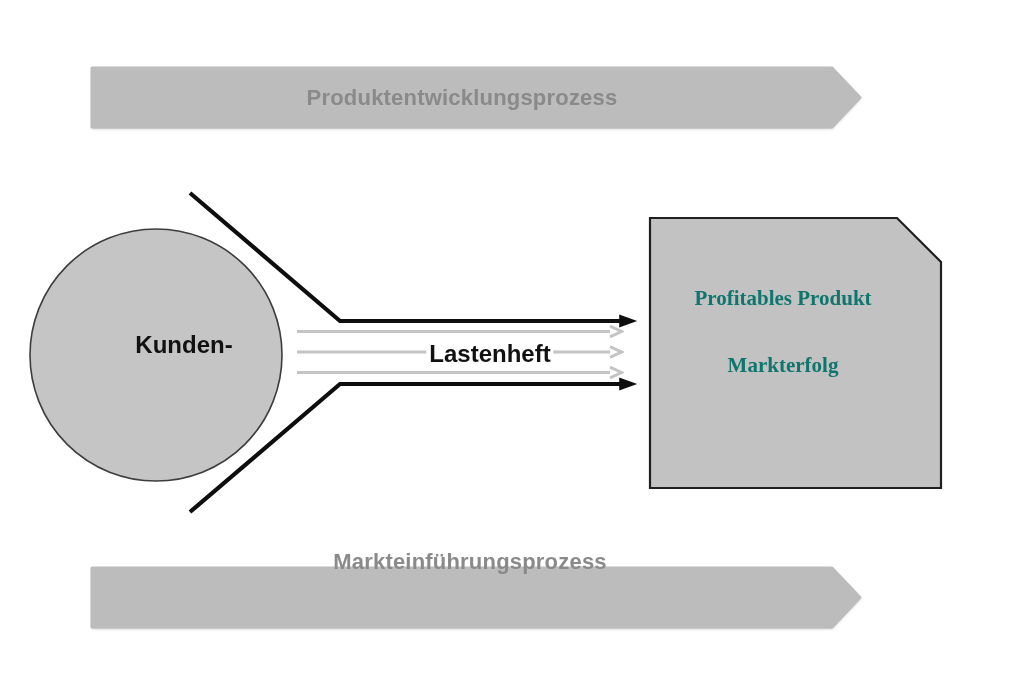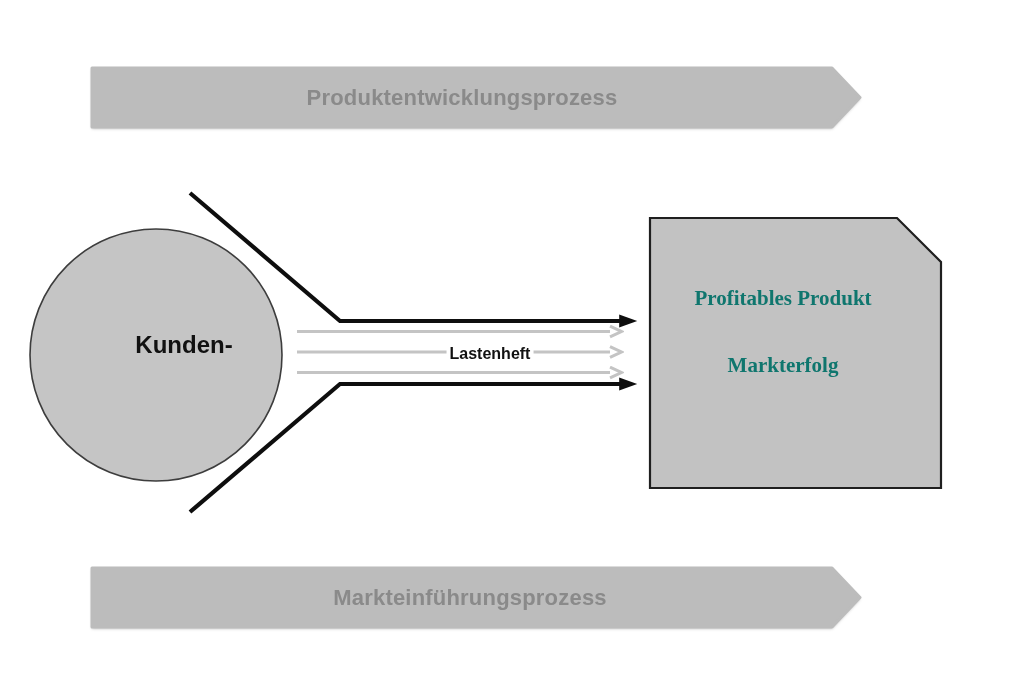--- a/index.html
+++ b/index.html
@@ -32,21 +32,21 @@
     font-size: 22px;
     color: #8a8a8a;
     letter-spacing: 0.2px;
   }
   .circle-label {
     font-size: 24px;
     color: #111111;
     line-height: 37px;
   }
   .flow-label {
-    font-size: 16px;
+    font-size: 24px;
     color: #111111;
     background: #ffffff;
     padding: 0 3px;
   }
   .box-label {
     font-size: 21px;
     color: #0f766e;
     font-family: Liberation Serif, serif;
   }
 </style>
@@ -92,15 +92,15 @@
 
   <div class="label circle-label" style="left:156px; top:344px;margin-left:28px;">
     <div>Kunden-</div>
   </div>
 
   <div class="label flow-label" style="left:490px; top:354px;">Lastenheft</div>
 
   <div class="label box-label" style="left:783px; top:298px;">Profitables Produkt</div>
   <div class="label box-label" style="left:783px; top:365px;">Markterfolg</div>
 
-  <div class="label banner-label" style="left:470px; top:598px;">Markteinführungsprozess</div>
+  <div class="label banner-label" style="left:470px; top:562px;">Markteinführungsprozess</div>
 
 </div>
 
 </body></html>

